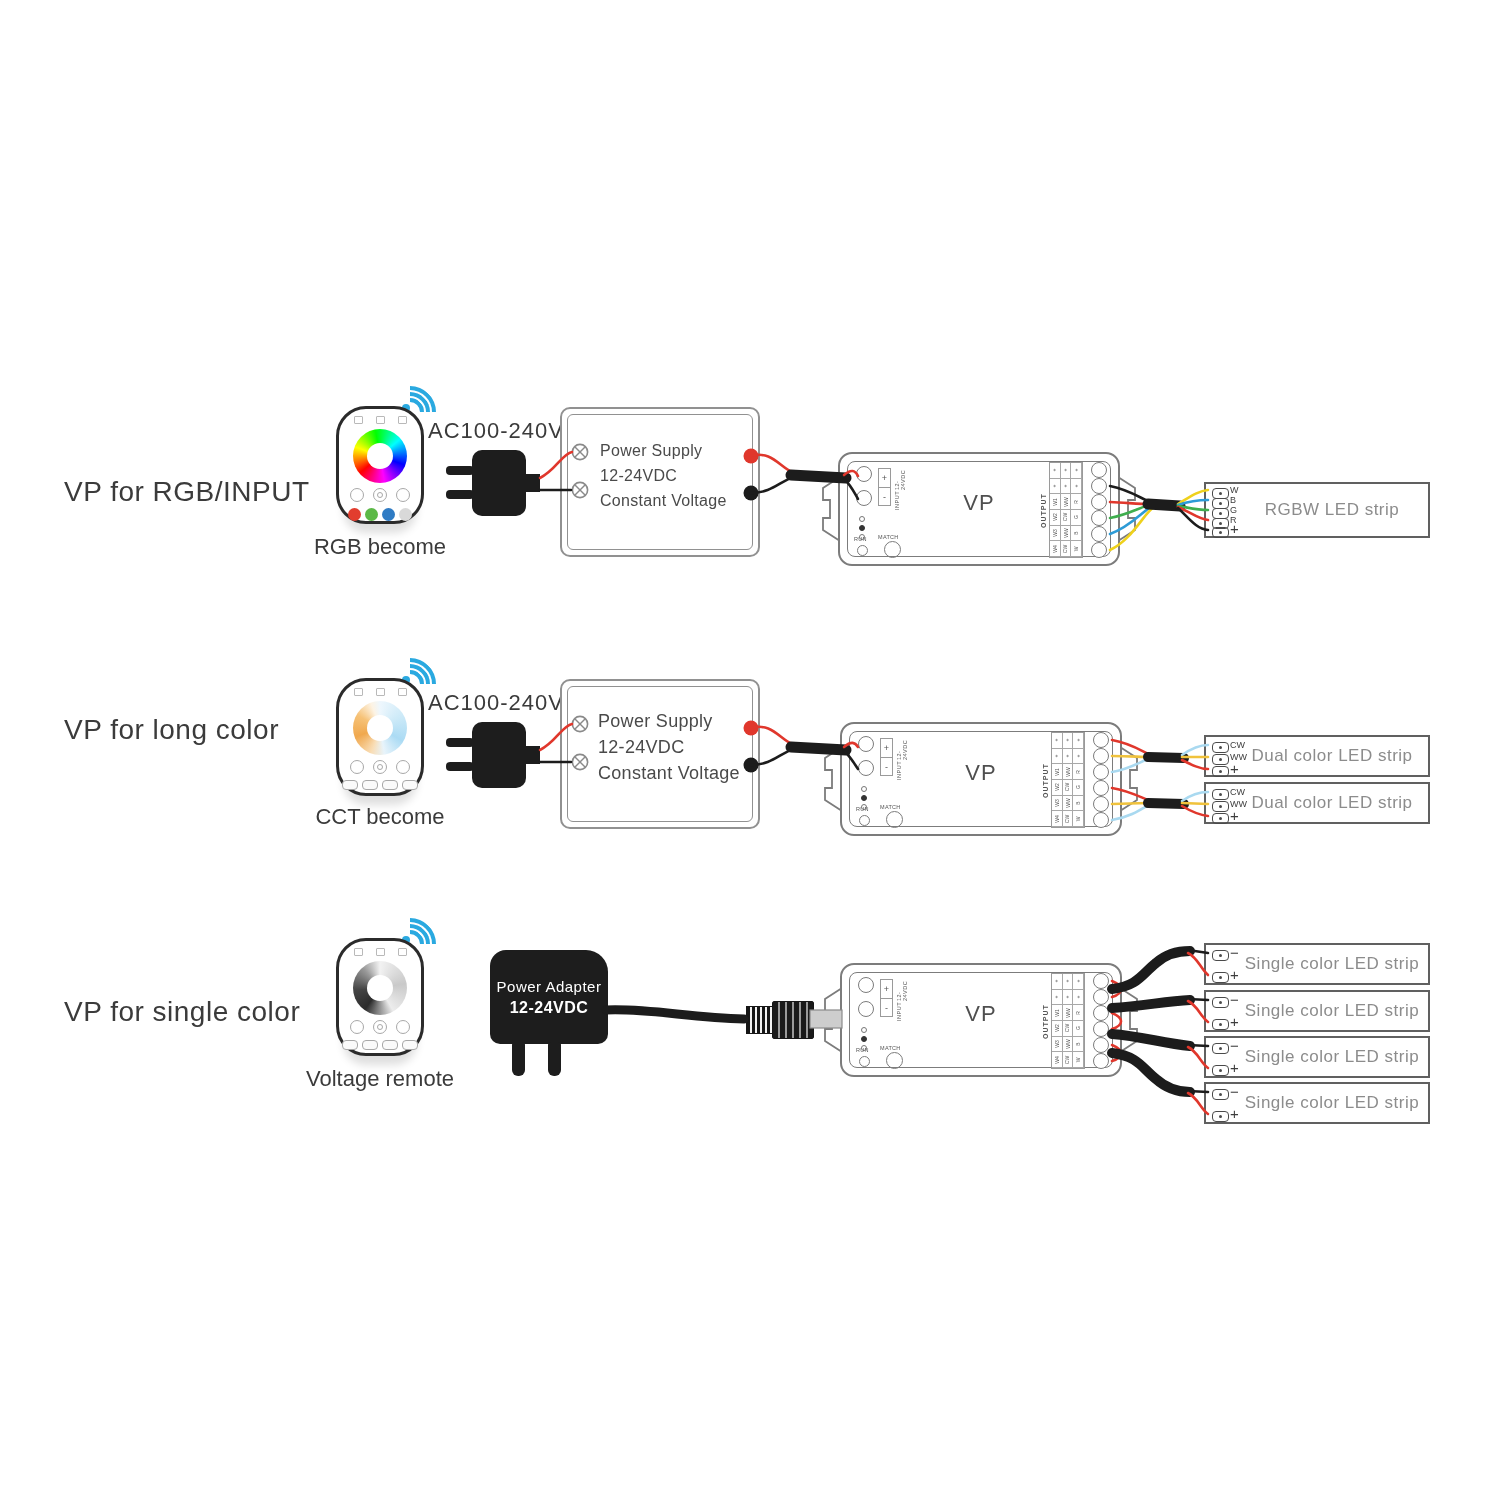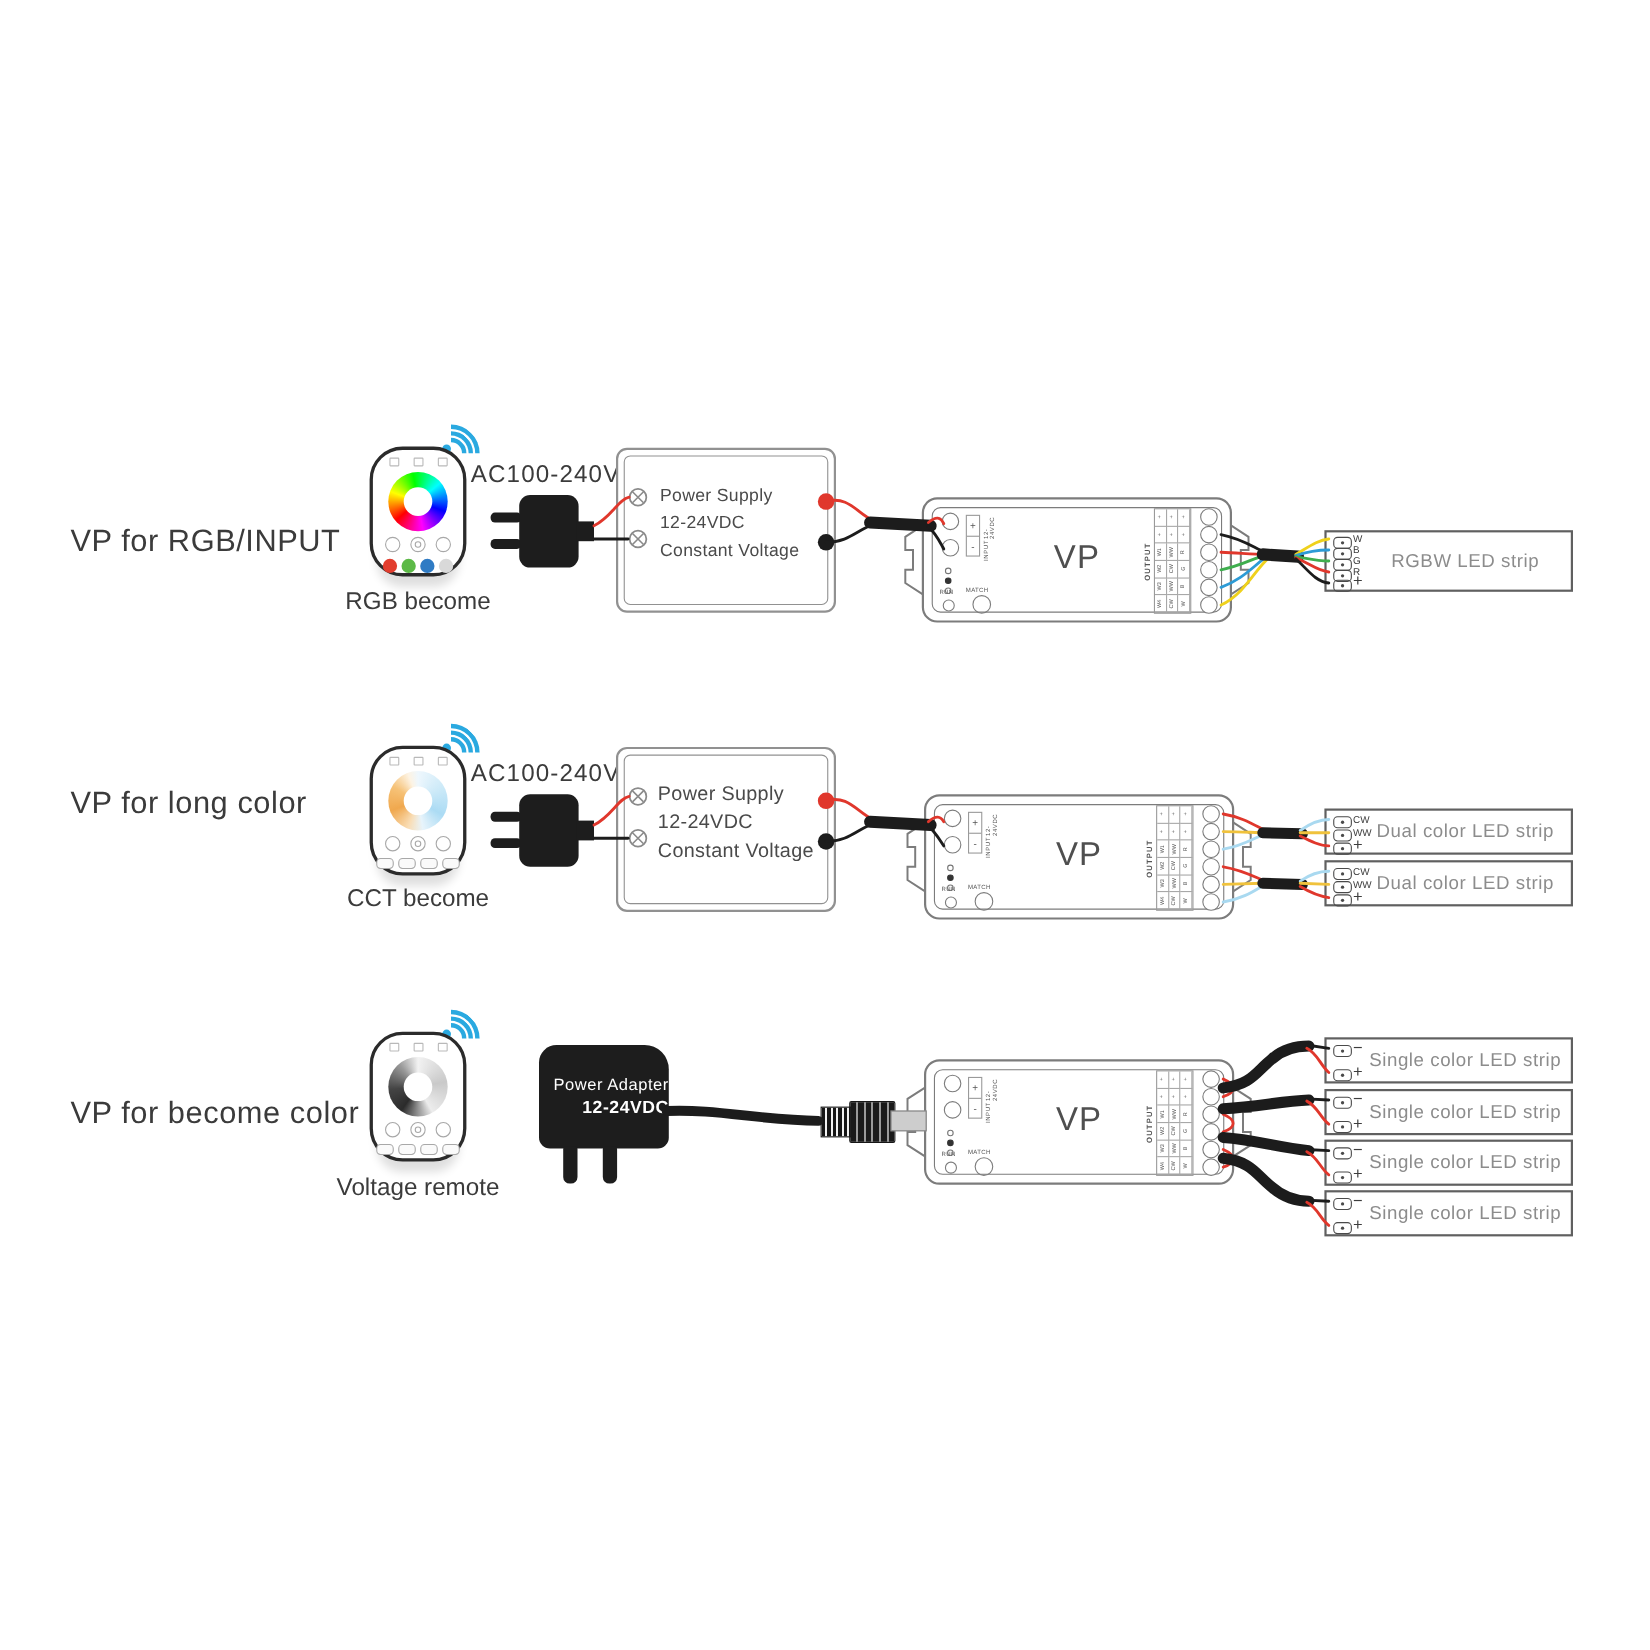--- a/index.html
+++ b/index.html
@@ -46,21 +46,21 @@
 
   
   .psu{width:200px;height:150px;border:2px solid #919191;border-radius:10px;background:#fff;box-sizing:border-box;}
   .psu-inner{position:absolute;inset:5px;border:1.5px solid #919191;border-radius:6px;}
   .psu-text{font-size:16px;color:#4a4a4a;line-height:25px;letter-spacing:.3px;white-space:nowrap;}
   .psu-text.big{font-size:18px;line-height:26px;}
   .psu-text span{display:block;}
 
   
   .adapter{width:118px;height:94px;background:#1d1d1d;border-radius:16px 22px 10px 10px;
-           display:flex;flex-direction:column;align-items:flex-end;justify-content:center;gap:4px;}
+           display:flex;flex-direction:column;align-items:center;justify-content:center;gap:4px;}
   .adapter span{color:#fff;letter-spacing:.5px;}
   .ad1{font-size:15px;}
   .ad2{font-size:16px;font-weight:bold;}
   .ad-prong{width:13px;height:34px;background:#1d1d1d;border-radius:3px 3px 6px 6px;}
   .conn-rib{width:26px;height:26px;background:repeating-linear-gradient(90deg,#161616 0 3px,#f2f2f2 3px 5px);border:1px solid #161616;}
   .conn-bar{width:40px;height:36px;background:repeating-linear-gradient(90deg,#1a1a1a 0 5px,#9a9a9a 5px 7px);border:1px solid #161616;border-radius:2px;}
 
   
   .vp-slot{position:absolute;width:282px;height:114px;}
   .ear{position:absolute;top:24px;}
@@ -76,21 +76,21 @@
   .vp-pm span:first-child{border-bottom:1px solid #9a9a9a;}
   .vp-inlbl{position:absolute;left:46px;top:4px;height:44px;display:flex;gap:1px;
             writing-mode:vertical-rl;transform:rotate(180deg);font-size:5.5px;color:#555;letter-spacing:.5px;}
   .vp-leds{position:absolute;left:11px;top:54px;display:flex;flex-direction:column;gap:3px;align-items:center;}
   .vp-led{width:4px;height:4px;border:1px solid #777;border-radius:50%;}
   .vp-led.fill{background:#333;border-color:#333;}
   .vp-btn-lbl{position:absolute;font-size:5.5px;color:#555;letter-spacing:.3px;}
   .run-l{left:6px;top:74px;} .match-l{left:30px;top:72px;}
   .run-c{position:absolute;left:9px;top:83px;width:9px;height:9px;border:1.3px solid #7c7c7c;border-radius:50%;}
   .match-c{position:absolute;left:36px;top:79px;width:15px;height:15px;border:1.3px solid #7c7c7c;border-radius:50%;}
-  .vp-name{position:absolute;left:70px;right:70px;top:28px;text-align:center;font-size:30px;letter-spacing:1px;color:#4f4f4f;}
+  .vp-name{position:absolute;left:70px;right:70px;top:28px;text-align:center;font-size:22px;letter-spacing:1px;color:#4f4f4f;}
   .vp-outlbl{position:absolute;right:63px;top:10px;height:78px;writing-mode:vertical-rl;transform:rotate(180deg);
              text-align:center;font-size:7px;font-weight:bold;color:#555;letter-spacing:1px;}
   .vp-grid{position:absolute;right:27px;top:0;width:34px;height:96px;border:.8px solid #9a9a9a;
            display:grid;grid-template-columns:repeat(3,1fr);grid-auto-rows:1fr;box-sizing:border-box;}
   .vgc{border-right:.6px solid #a8a8a8;border-bottom:.6px solid #a8a8a8;display:flex;align-items:center;justify-content:center;overflow:hidden;}
   .vgc span{display:block;transform:rotate(-90deg);font-size:5px;color:#555;white-space:nowrap;}
 
   
   .strip{position:absolute;border:2px solid #606060;background:#fff;box-sizing:border-box;}
   .strip-lbl{position:absolute;inset:0;display:flex;align-items:center;justify-content:center;
@@ -438,21 +438,21 @@
   <div class="strip" style="left:1204px;top:782px;width:226px;height:42px">
     <div class="strip-lbl">Dual color LED strip</div>
     <div class="pad" style="top:5px"></div>
     <div class="pad" style="top:17px"></div>
     <div class="pad" style="top:29px"></div>
     <span class="pad-lbl" style="top:3px">CW</span>
     <span class="pad-lbl" style="top:15px">WW</span>
     <span class="pad-lbl big" style="top:26px">+</span>
   </div>
 
-  <div class="abs heading" style="left:64px;top:996px">VP for become color</div>
+  <div class="abs heading" style="left:64px;top:996px">VP for single color</div>
 
   <div class="abs wifi" style="left:398px;top:900px">
     <i class="dot"></i>
       <i class="arc a1"></i>
       <i class="arc a2"></i>
       <i class="arc a3"></i>
   </div>
 
   <div class="abs remote dim" style="left:336px;top:938px">
     <div class="r-top">

